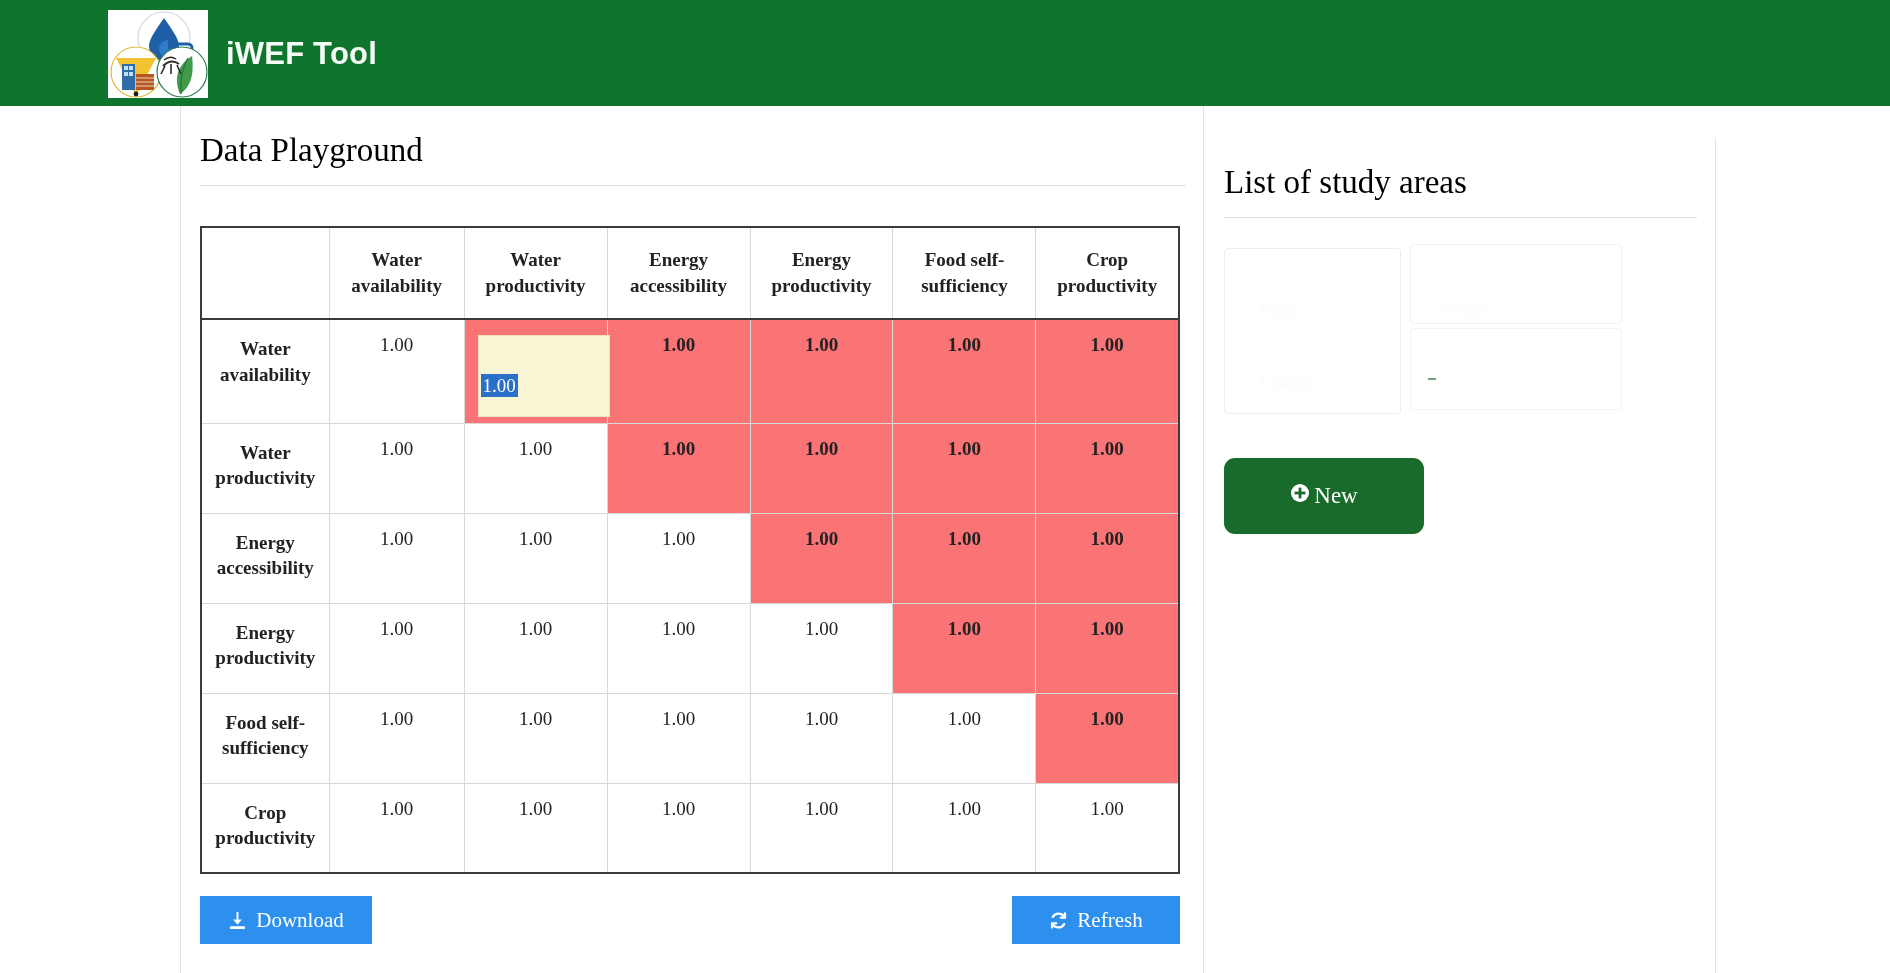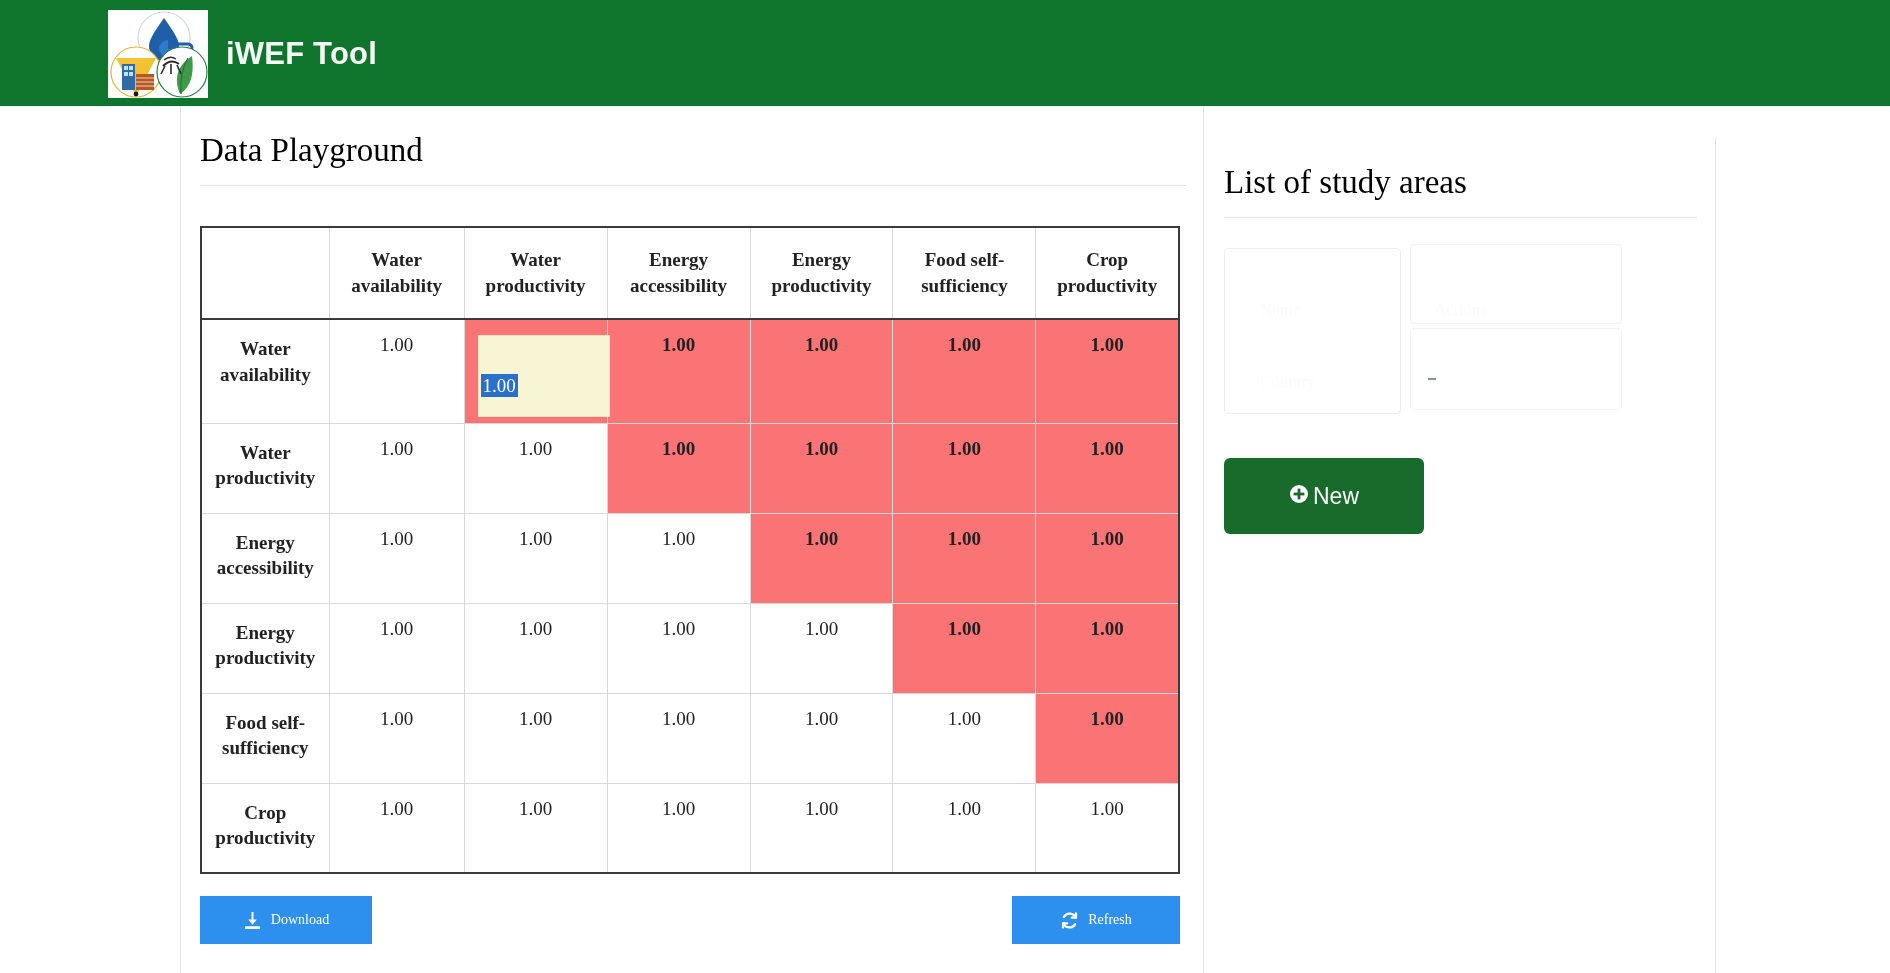--- a/index.html
+++ b/index.html
@@ -179,37 +179,37 @@
   }
   .btn {
     display: inline-flex;
     align-items: center;
     justify-content: center;
     gap: 9px;
     height: 48px;
     border: 0;
     cursor: pointer;
     font-family: "Liberation Serif", serif;
-    font-size: 14px;
+    font-size: 21px;
     color: #ffffff;
     padding: 0 22px;
   }
   .btn-blue { background: #2d90ef; }
   .btn-download { position: absolute; left: 0; top: 0; width: 172px; }
   .btn-refresh  { position: absolute; right: 0; top: 0; width: 168px; }
   .btn svg { display: block; }
 
   .btn-new {
     margin-top: 44px;
     width: 200px; height: 76px;
     background: #186b2b;
     border: 0;
-    border-radius: 6px;
+    border-radius: 11px;
     color: #ffffff;
-    font-family: Liberation Sans, sans-serif;
+    font-family: Liberation Serif, serif;
     font-size: 23px;
     display: inline-flex;
     align-items: center;
     justify-content: center;
     gap: 4px;
     cursor: pointer;
   }
 
   
   .ghost-area {

